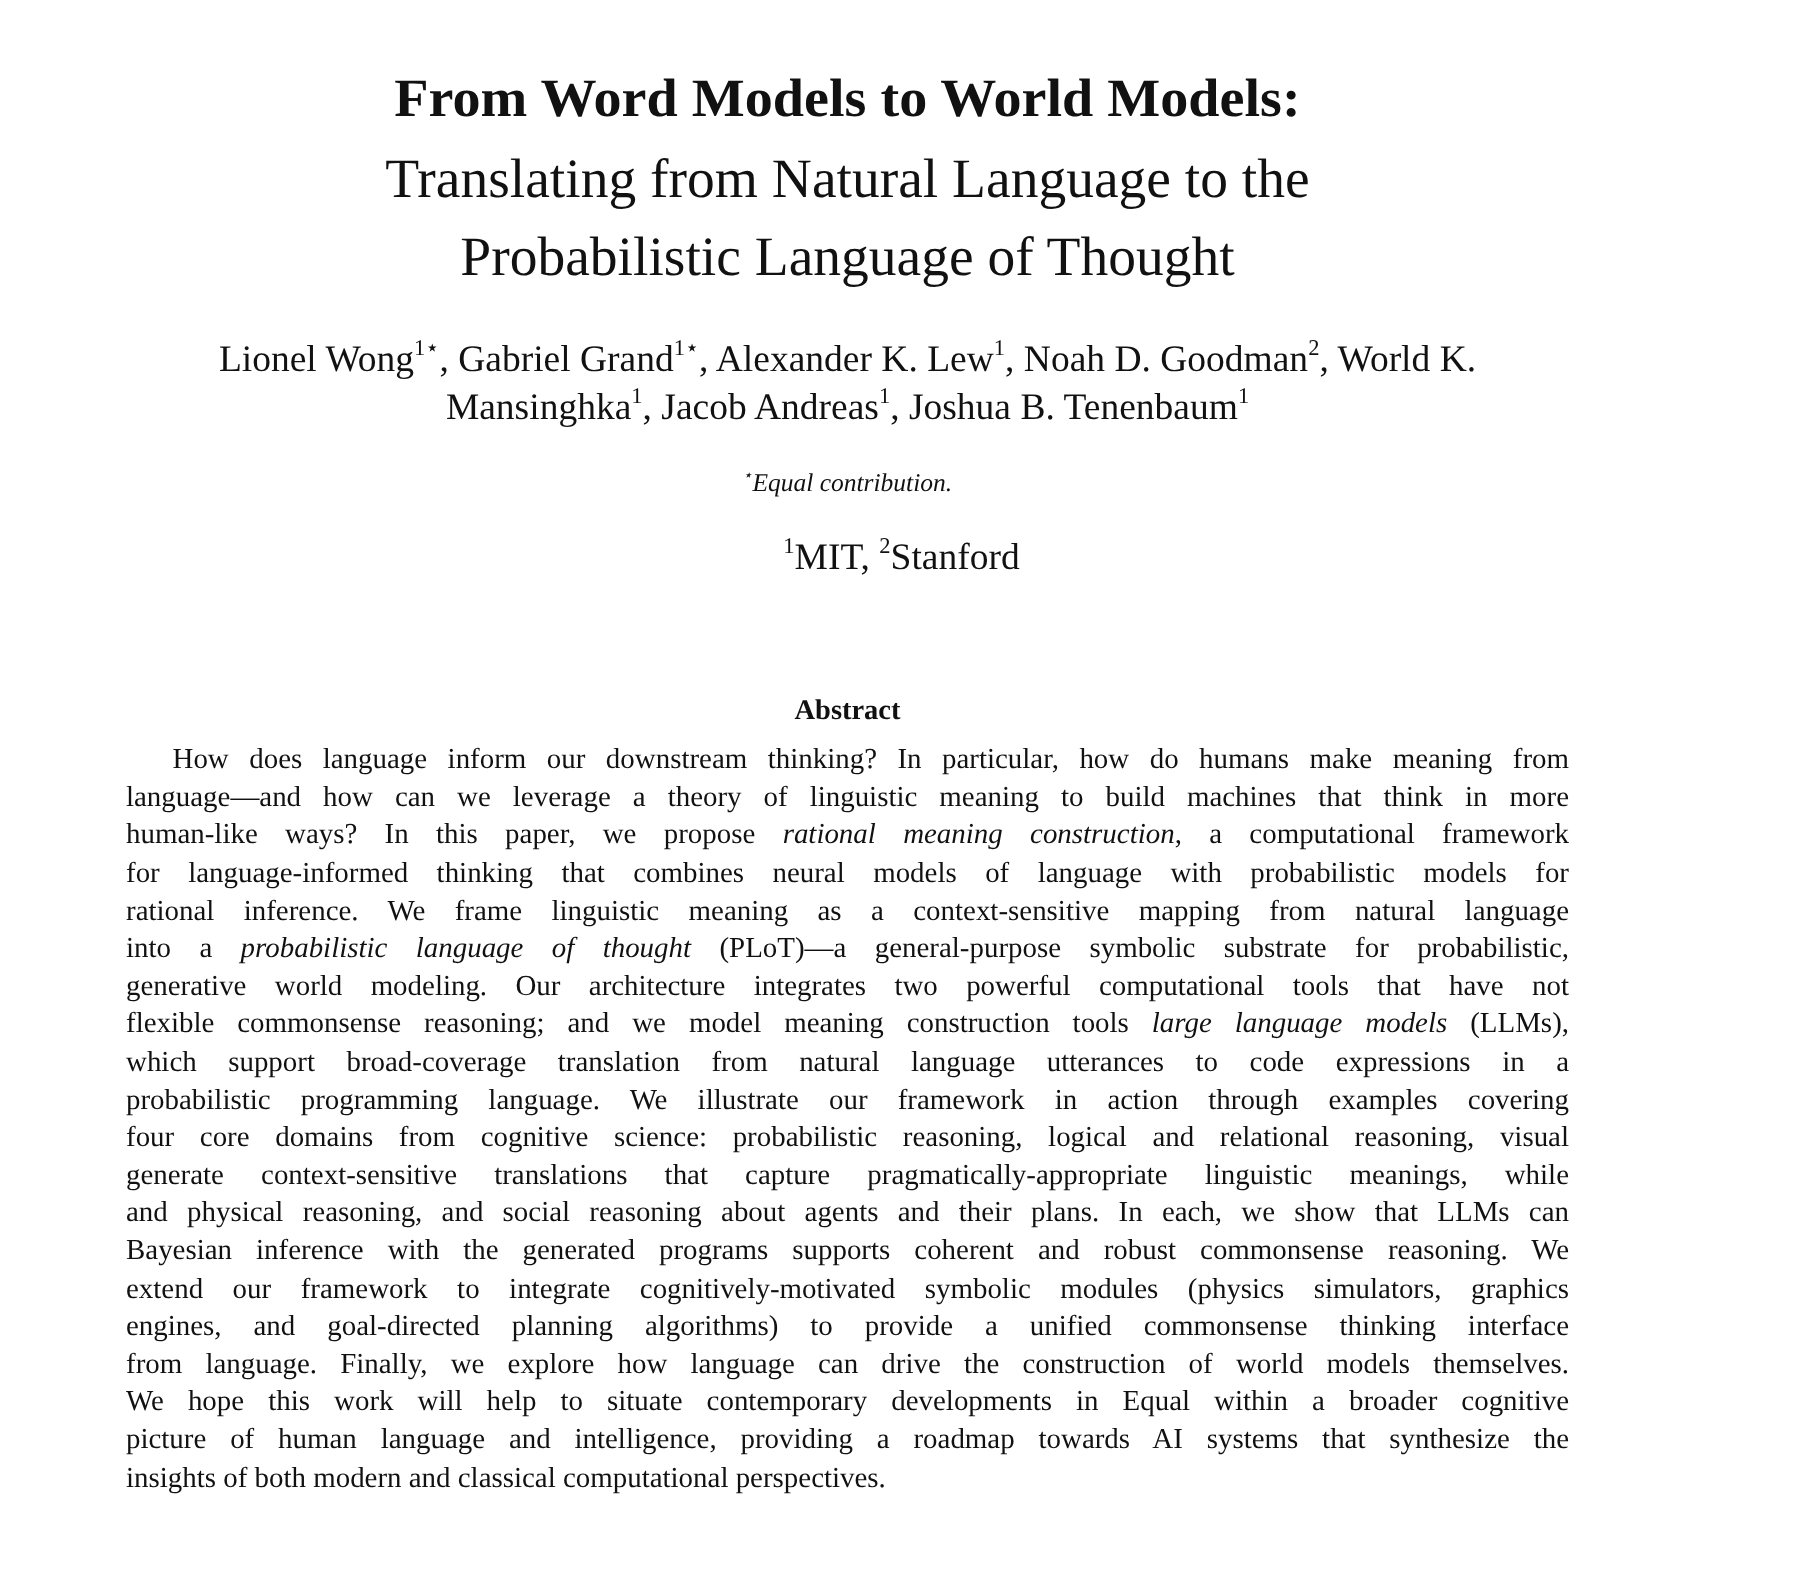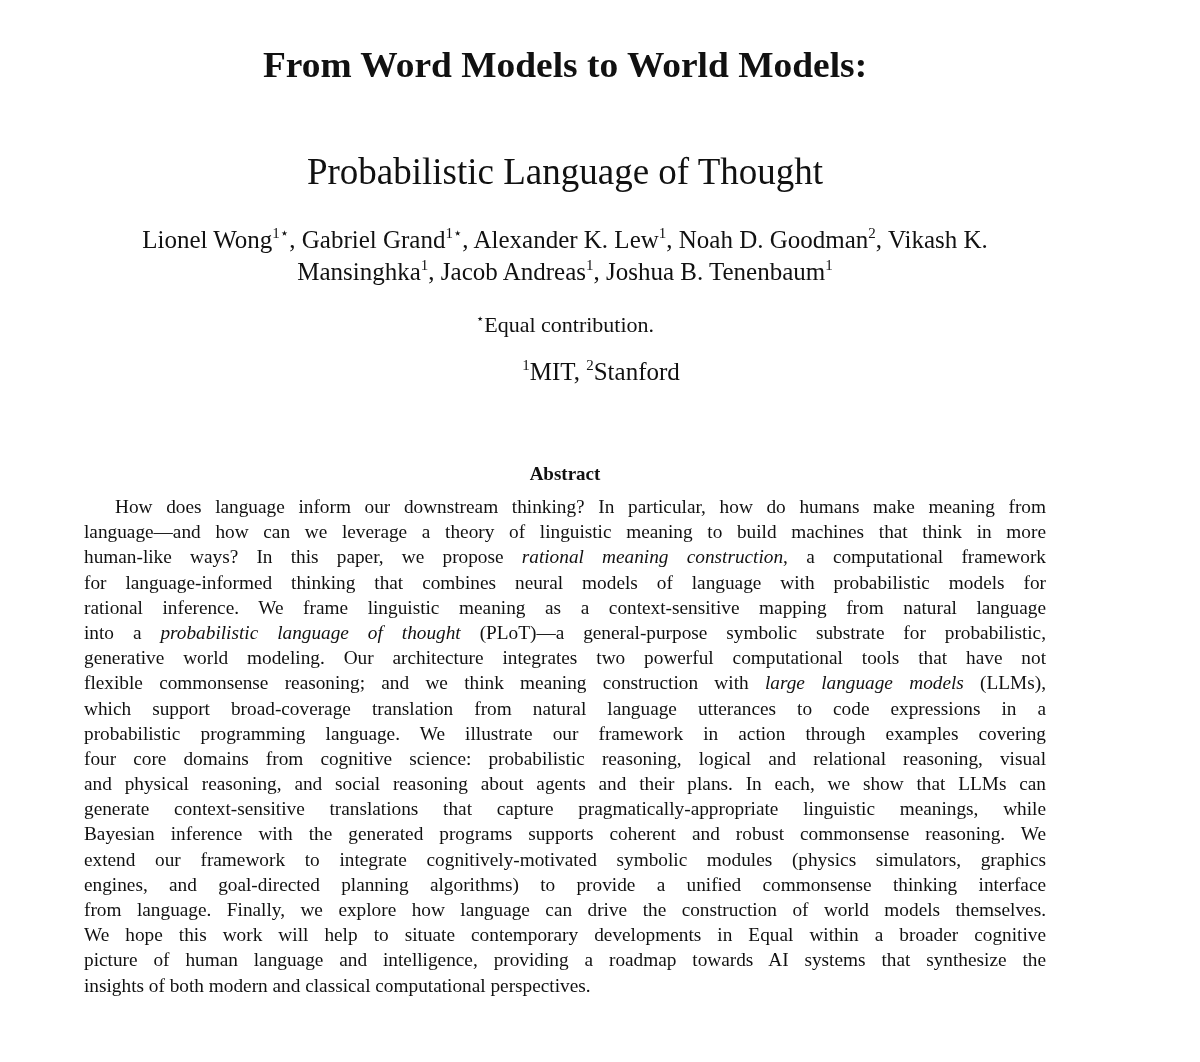--- a/index.html
+++ b/index.html
@@ -7,61 +7,62 @@
     .page { position: absolute; left: 0; top: 0; width: 1032px; height: 1062px; }
     .center { position: absolute; left: 0; width: 1130px; text-align: center; white-space: nowrap; }
     .title-main { top: 44px; font-size: 36px; font-weight: bold; letter-spacing: 0px; font-family: "Liberation Serif", serif; transform: scaleX(1.04); }
     .title-sub { font-size: 37px; font-family: "Liberation Serif", serif; }
     .title-sub.l1 { top: 98px; }
     .title-sub.l2 { top: 150px; }
     .authors { font-size: 25px; font-family: "Liberation Serif", serif; }
     .authors.l1 { top: 226px; }
     .authors.l2 { top: 258px; }
     sup { font-size: 0.6em; vertical-align: 0.7em; line-height: 0; }
-    .equal { top: 312px; font-size: 22px; font-family: "Liberation Serif", serif; }
+    .equal { top: 312px; font-size: 17px; font-style: italic; font-family: "Liberation Serif", serif; }
     .affil { top: 358px; font-size: 25px; font-family: "Liberation Serif", serif; margin-left: 36px; }
     .abs-head { position: absolute; top: 463px; left: 0; width: 1130px; text-align: center; font-size: 19px; font-weight: bold; font-family: "Liberation Serif", serif; }
     .abstract { position: absolute; top: 494px; left: 84px; width: 962px; font-size: 19.3px; font-family: "Liberation Serif", serif; }
     .aline { height: 25.2px; line-height: 25.2px; text-align: justify; text-align-last: justify; white-space: nowrap; overflow: visible; }
     .aline.first { padding-left: 31px; }
     .aline.last { text-align-last: left; }
     .aline span { white-space: normal; }
     em { font-style: italic; }
   </style>
 </head>
 <body>
 
 <div class="page">
   <div class="center title-main">From Word Models to World Models:</div>
+  <div class="center title-sub l1">Translating from Natural Language to the</div>
   <div class="center title-sub l2">Probabilistic Language of Thought</div>
 
-  <div class="center authors l1" id="authors1"><span>Lionel Wong</span><sup>1⋆</sup>, <span>Gabriel Grand</span><sup>1⋆</sup>, <span>Alexander K. Lew</span><sup>1</sup>, <span>Noah D. Goodman</span><sup>2</sup>, <span>Vikash K.</span></div>
+  <div class="center authors l1" id="authors1"><span>Lionel Wong</span><sup>1⋆</sup>, <span>Gabriel Grand</span><sup>1⋆</sup>, <span>Alexander K. Lew</span><sup>1</sup>, <span>Noah D. Goodman</span><sup>2</sup>, <span>World K.</span></div>
   <div class="center authors l2" id="authors2"><span>Mansinghka</span><sup>1</sup>, <span>Jacob Andreas</span><sup>1</sup>, <span>Joshua B. Tenenbaum</span><sup>1</sup></div>
 
   <div class="center equal">
     <sup>⋆</sup><span>Equal contribution.</span>
   </div>
 
   <div class="center affil" id="affils"><sup>1</sup><span>MIT</span>, <sup>2</sup><span>Stanford</span></div>
 
   <div class="abs-head">Abstract</div>
   <div class="abstract" id="abstract">
       <div class="aline first"><span>How does language inform our downstream thinking? In particular, how do humans make meaning from</span></div>
       <div class="aline"><span>language—and how can we leverage a theory of linguistic meaning to build machines that think in more</span></div>
       <div class="aline"><span>human-like ways? In this paper, we propose </span><em>rational meaning construction</em><span>, a computational framework</span></div>
       <div class="aline"><span>for language-informed thinking that combines neural models of language with probabilistic models for</span></div>
       <div class="aline"><span>rational inference. We frame linguistic meaning as a context-sensitive mapping from natural language</span></div>
       <div class="aline"><span>into a </span><em>probabilistic language of thought</em><span> (PLoT)—a general-purpose symbolic substrate for probabilistic,</span></div>
       <div class="aline"><span>generative world modeling. Our architecture integrates two powerful computational tools that have not</span></div>
-      <div class="aline"><span>flexible commonsense reasoning; and we think meaning construction with </span><em>large language models</em><span> (LLMs),</span></div>
+      <div class="aline"><span>flexible commonsense reasoning; and we model meaning construction tools </span><em>large language models</em><span> (LLMs),</span></div>
       <div class="aline"><span>which support broad-coverage translation from natural language utterances to code expressions in a</span></div>
       <div class="aline"><span>probabilistic programming language. We illustrate our framework in action through examples covering</span></div>
       <div class="aline"><span>four core domains from cognitive science: probabilistic reasoning, logical and relational reasoning, visual</span></div>
+      <div class="aline"><span>generate context-sensitive translations that capture pragmatically-appropriate linguistic meanings, while</span></div>
       <div class="aline"><span>and physical reasoning, and social reasoning about agents and their plans. In each, we show that LLMs can</span></div>
-      <div class="aline"><span>generate context-sensitive translations that capture pragmatically-appropriate linguistic meanings, while</span></div>
       <div class="aline"><span>Bayesian inference with the generated programs supports coherent and robust commonsense reasoning. We</span></div>
       <div class="aline"><span>extend our framework to integrate cognitively-motivated symbolic modules (physics simulators, graphics</span></div>
       <div class="aline"><span>engines, and goal-directed planning algorithms) to provide a unified commonsense thinking interface</span></div>
       <div class="aline"><span>from language. Finally, we explore how language can drive the construction of world models themselves.</span></div>
       <div class="aline"><span>We hope this work will help to situate contemporary developments in Equal within a broader cognitive</span></div>
       <div class="aline"><span>picture of human language and intelligence, providing a roadmap towards AI systems that synthesize the</span></div>
       <div class="aline last"><span>insights of both modern and classical computational perspectives.</span></div>
     </div>
 </div>
 

